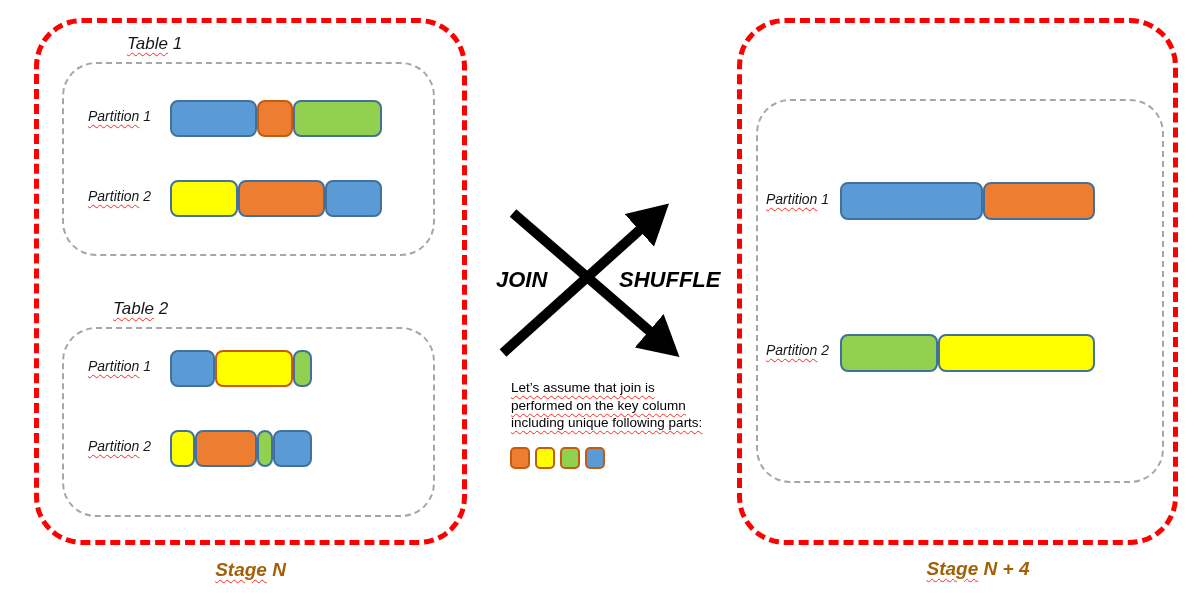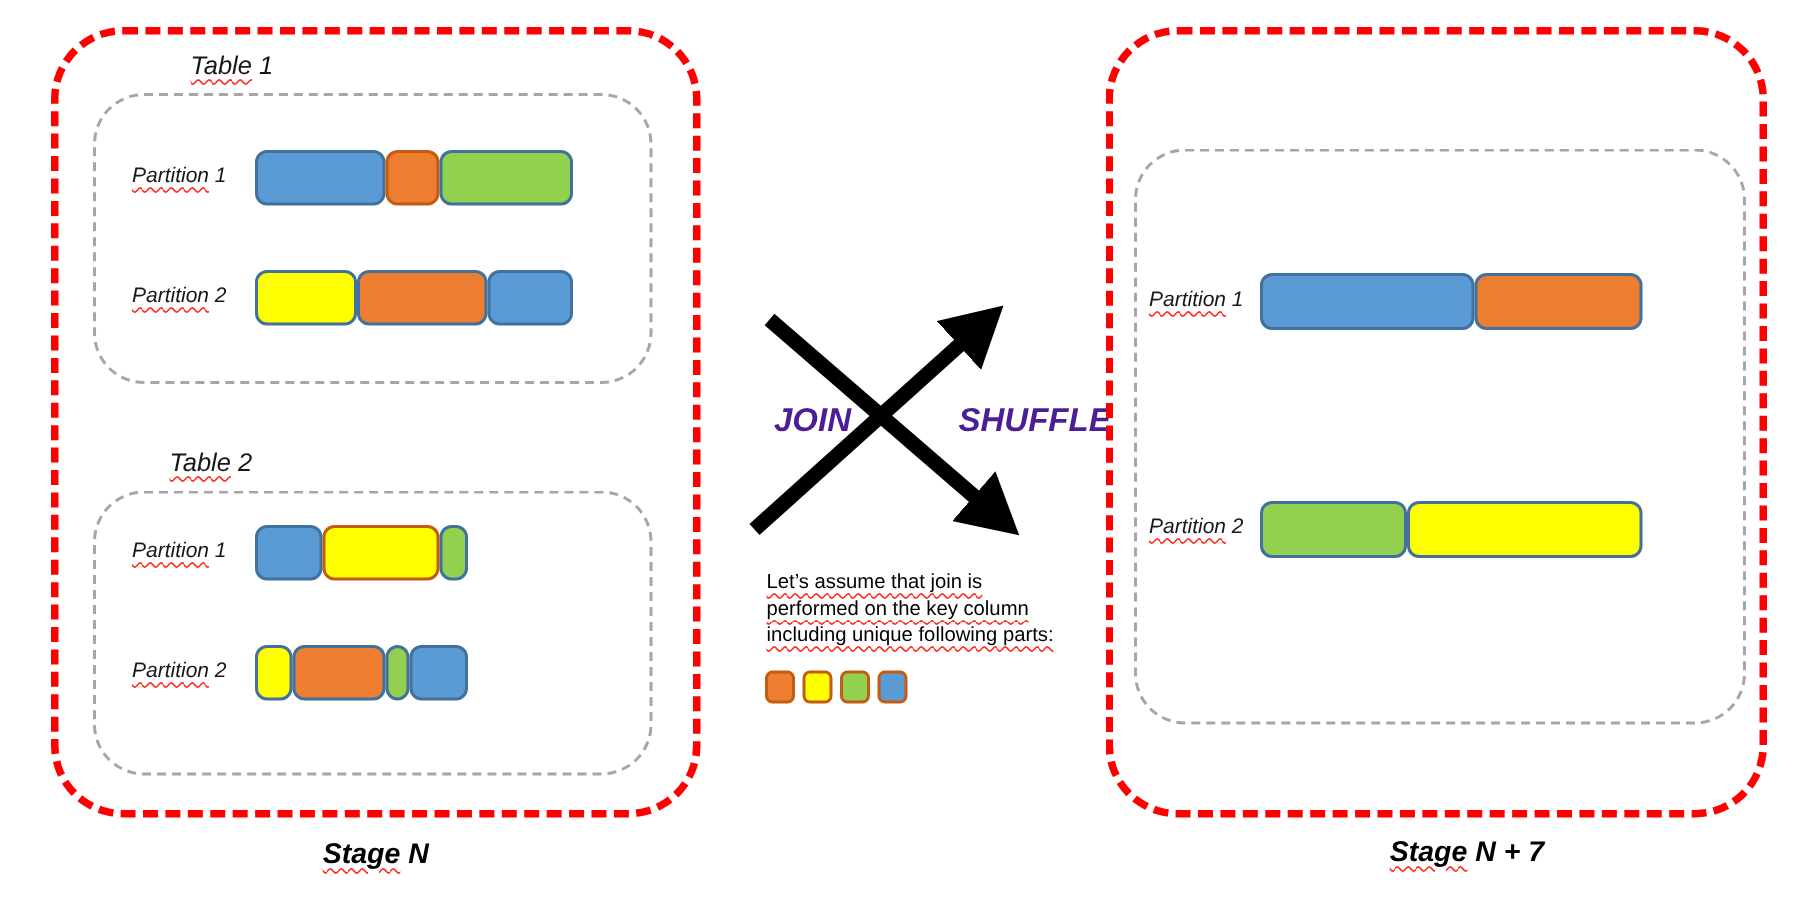--- a/index.html
+++ b/index.html
@@ -5,22 +5,22 @@
   html,body{margin:0;padding:0;}
   body{
     width:1202px;height:609px;position:relative;background:#ffffff;
     font-family:"Liberation Sans",sans-serif;overflow:hidden;
   }
   .abs{position:absolute;box-sizing:border-box;}
   .stage-boundary{border:5px dashed #FF0000;border-radius:48px;}
   .table-box{border:2px dashed #A6A6A6;border-radius:34px;}
   .table-title{font-weight:normal;font-style:italic;font-size:17px;color:#171717;white-space:nowrap;}
   .plabel{font-weight:normal;font-style:italic;font-size:14px;color:#171717;white-space:nowrap;}
-  .caption{color:#000000;font-weight:bold;font-style:italic;font-size:19px;text-align:center;white-space:nowrap;}
-  .biglabel{font-weight:bold;font-style:italic;font-size:22px;color:#4c1d95;white-space:nowrap;margin-left:20px;}
+  .caption{color:#a16207;font-weight:bold;font-style:italic;font-size:19px;text-align:center;white-space:nowrap;}
+  .biglabel{font-weight:bold;font-style:italic;font-size:22px;color:#000000;white-space:nowrap;}
   .note{font-size:13.5px;line-height:17.5px;color:#000;}
   .row{display:flex;align-items:stretch;}
   .block{box-sizing:border-box;border:2px solid #41719C;border-radius:8px;flex:0 0 auto;}
   .key{gap:5px;}
   .key .block{border-radius:5px;}
   .wavy{
     text-decoration-line:underline;
     text-decoration-style:wavy;
     text-decoration-color:#FF2A1C;
     text-decoration-thickness:1px;
@@ -104,13 +104,13 @@
     <div class="block" style="width: 143px; background: rgb(91, 155, 213); border-color: rgb(65, 113, 156);"></div>
     <div class="block" style="width: 112px; background: rgb(237, 125, 49); border-color: rgb(65, 113, 156);"></div>
   </div>
 
 <div class="abs plabel" style="left:766px;top:342px;"><span class="wavy">Partition</span><span> 2</span></div>
 <div class="abs row" style="left:840px;top:334px;height:38px;">
     <div class="block" style="width: 98px; background: rgb(146, 208, 80); border-color: rgb(65, 113, 156);"></div>
     <div class="block" style="width: 157px; background: rgb(255, 255, 0); border-color: rgb(65, 113, 156);"></div>
   </div>
 
-<div class="abs caption" style="left:758px;top:558px;width:440px;"><span class="wavy">Stage</span><span> N + 7</span></div>
+<div class="abs caption" style="left:758px;top:558px;width:440px;"><span class="wavy">Stage</span><span> N + 4</span></div>
 
 </body></html>

